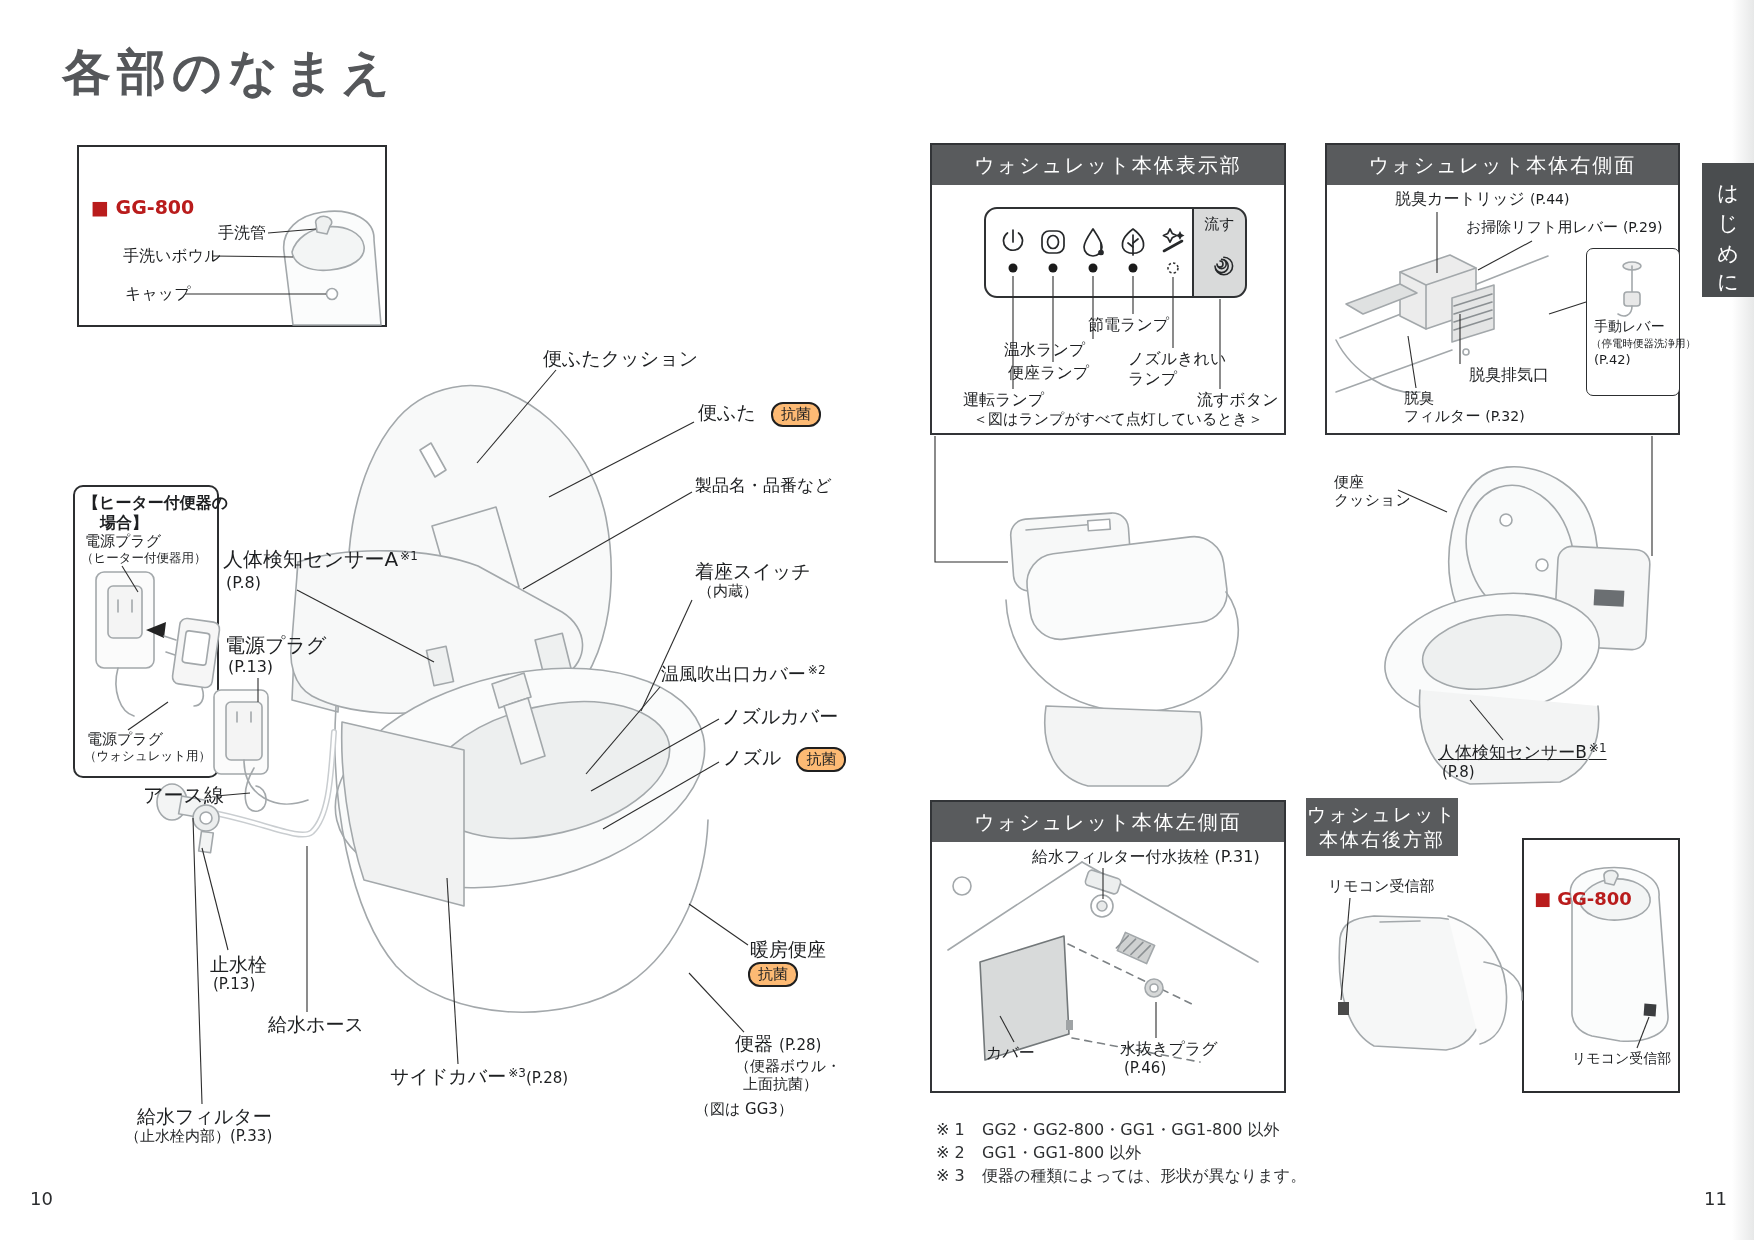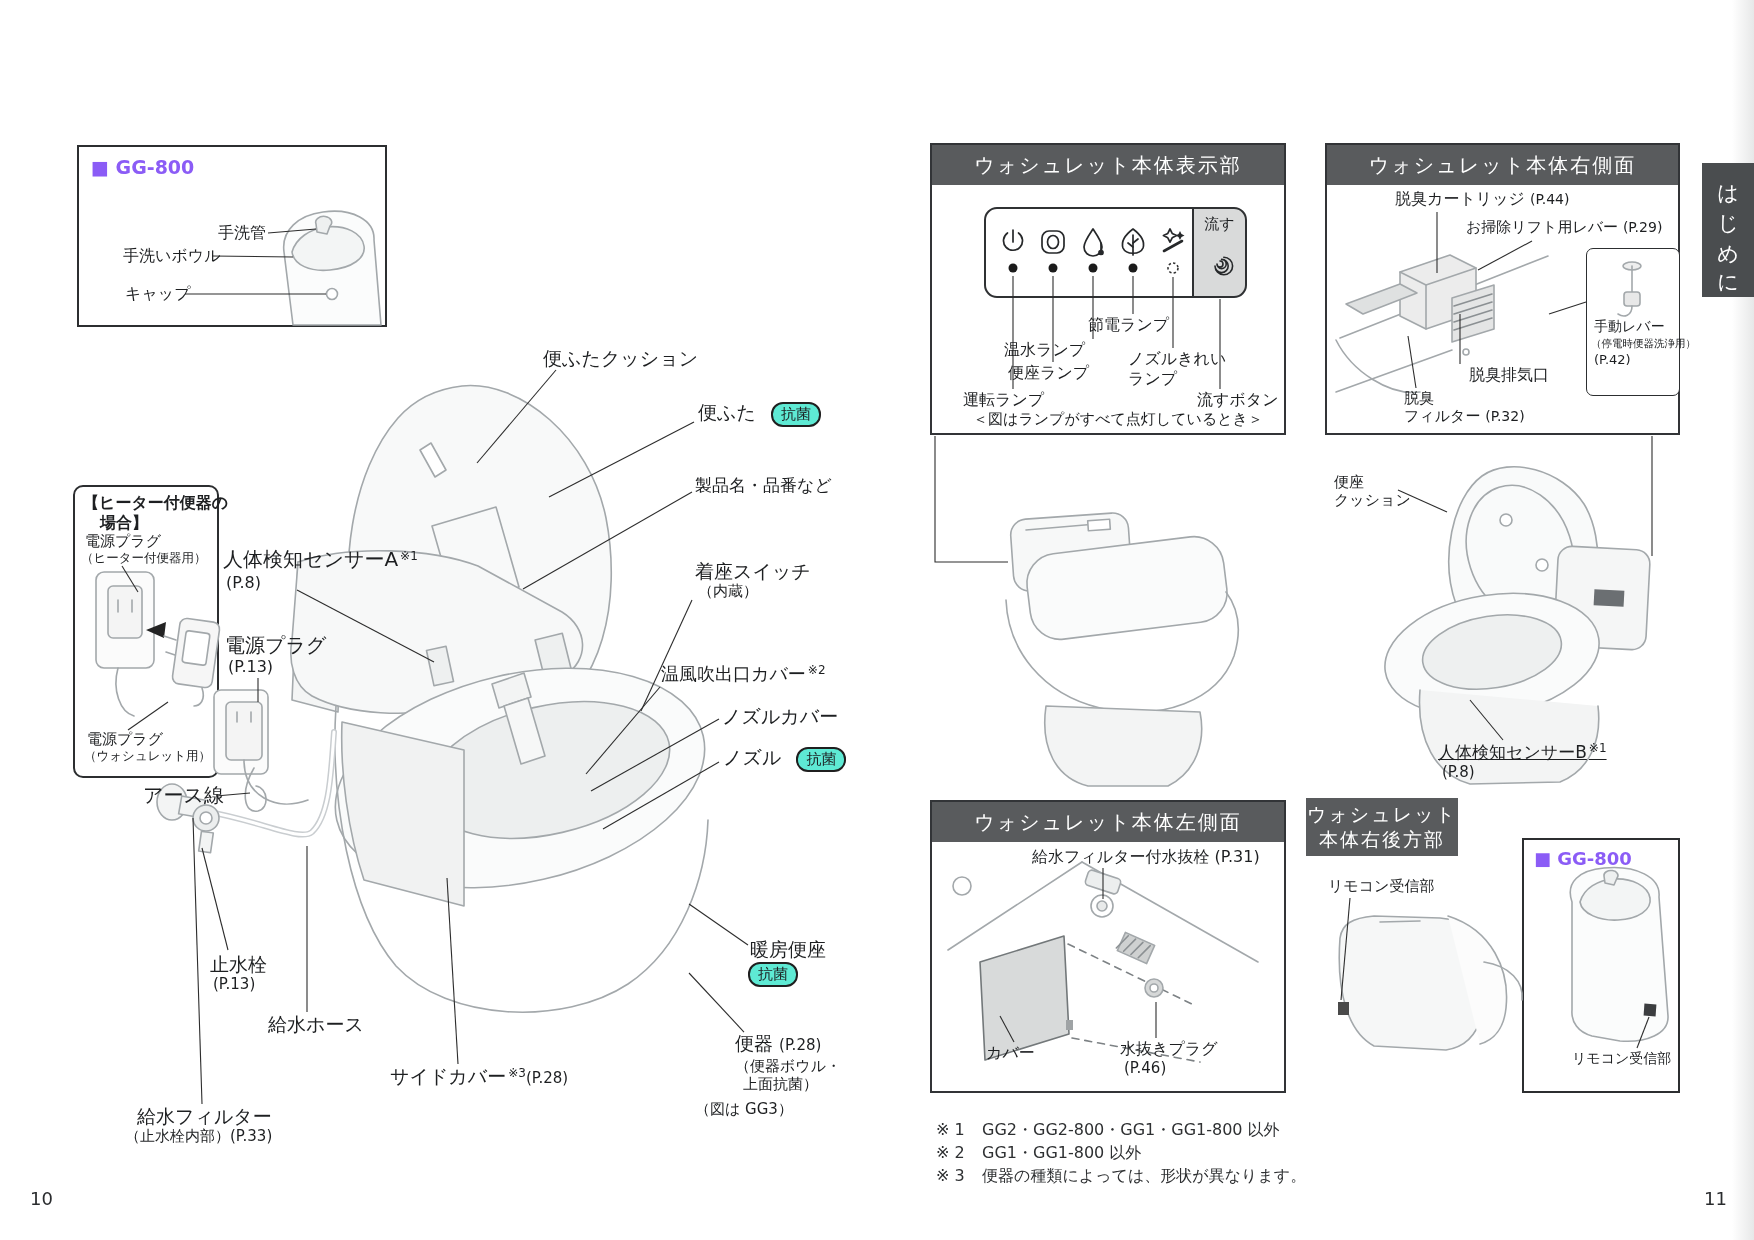--- a/index.html
+++ b/index.html
@@ -4,33 +4,33 @@
 <style>
   html,body{margin:0;padding:0;background:#fff;}
   .page{position:relative;width:1754px;height:1240px;background:#ffffff;overflow:hidden;
         font-family:"DejaVu Sans","Liberation Sans",sans-serif;color:#1d1f21;}
   .edge{position:absolute;right:0;top:0;width:22px;height:100%;
         background:linear-gradient(to right,#ffffff,#e7e8e8);z-index:2;}
   .title{position:absolute;left:62px;top:40px;margin:0;font-size:49px;font-weight:800;
          letter-spacing:6px;color:#55575a;z-index:10;}
   .box{position:absolute;background:#fff;border:2.5px solid #2c2e30;box-sizing:border-box;z-index:1;}
   .rbox{border-radius:10px;}
-  .boxhead{position:absolute;font-size:19px;font-weight:700;color:#8b5cf6;z-index:10;white-space:nowrap;}
+  .boxhead{position:absolute;font-size:19px;font-weight:700;color:#b91c1c;z-index:10;white-space:nowrap;margin-top:40px;}
   .panel{position:absolute;background:#fff;border:2px solid #323437;box-sizing:border-box;z-index:1;}
   .panel-header{position:absolute;left:0;top:0;right:0;height:40px;background:#595b5d;color:#fff;
         display:flex;align-items:center;justify-content:center;font-size:20px;letter-spacing:2px;z-index:10;white-space:nowrap;}
   .panel-header.two{height:58px;flex-direction:column;line-height:1.3;font-size:19px;}
   .label{position:absolute;font-size:19px;color:#1d1f21;white-space:nowrap;z-index:10;line-height:1.15;}
   .s18{font-size:18px;} .s17{font-size:17px;} .s16{font-size:16px;} .s15{font-size:15px;}
   .s14{font-size:14px;} .s13{font-size:13px;} .s12{font-size:12.5px;} .s10{font-size:10.5px;}
   .s20{font-size:20px;}
   .bold{font-weight:700;}
   .sup{font-size:12px;vertical-align:6px;margin-left:2px;}
   .badge{display:inline-block;border:2px solid #1f1f1f;border-radius:12px;padding:0 8px;
-         font-size:15px;line-height:21px;background:#5eead4;}
+         font-size:15px;line-height:21px;background:#fdba74;}
   .center{text-align:center;margin-left:10px;}
   .pageno{position:absolute;font-size:18px;color:#2a2c2e;z-index:10;}
   .tab{position:absolute;left:1702px;top:163px;width:52px;height:134px;background:#4a4d4f;color:#fff;
        writing-mode:vertical-rl;display:flex;align-items:center;justify-content:center;
        font-size:21px;letter-spacing:6px;z-index:10;}
   .art{position:absolute;left:0;top:0;z-index:5;pointer-events:none;}
   .flush-btn-label{position:absolute;left:1193px;top:215px;width:53px;text-align:center;
        font-size:15px;color:#1d1f21;z-index:10;}
   .fnrow{display:flex;line-height:23px;font-size:16px;color:#2e3032;white-space:nowrap;}
   .fnmark{width:46px;flex:0 0 46px;}
@@ -275,20 +275,21 @@
       <line x1="1398" y1="490" x2="1447" y2="512"></line>
       <line x1="1503" y1="740" x2="1470" y2="700"></line>
       <line x1="1103" y1="868" x2="1103" y2="899"></line>
       <line x1="1014" y1="1042" x2="1000" y2="1016"></line>
       <line x1="1156" y1="1038" x2="1156" y2="1002"></line>
       <line x1="1350" y1="898" x2="1341" y2="1000"></line>
       <line x1="1637" y1="1048" x2="1649" y2="1017"></line>
     </g>
   </svg>
 
+  <h1 class="title">各部のなまえ</h1>
 
   <div class="boxhead" style="left:91px;top:156px;">■ GG-800</div>
   <div class="label s16" style="left:218px;top:224px;">手洗管</div>
   <div class="label s16" style="left:123px;top:247px;">手洗いボウル</div>
   <div class="label s16" style="left:125px;top:285px;">キャップ</div>
 
   <div class="label s16 bold" style="left:83px;top:494px;">【ヒーター付便器の</div>
   <div class="label s16 bold" style="left:100px;top:514px;">場合】</div>
   <div class="label s15" style="left:85px;top:533px;">電源プラグ</div>
   <div class="label s12" style="left:81px;top:551px;">（ヒーター付便器用）</div>

